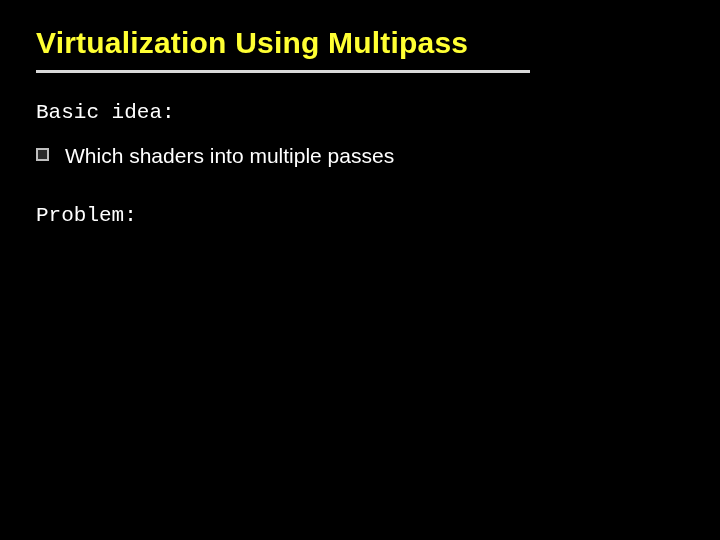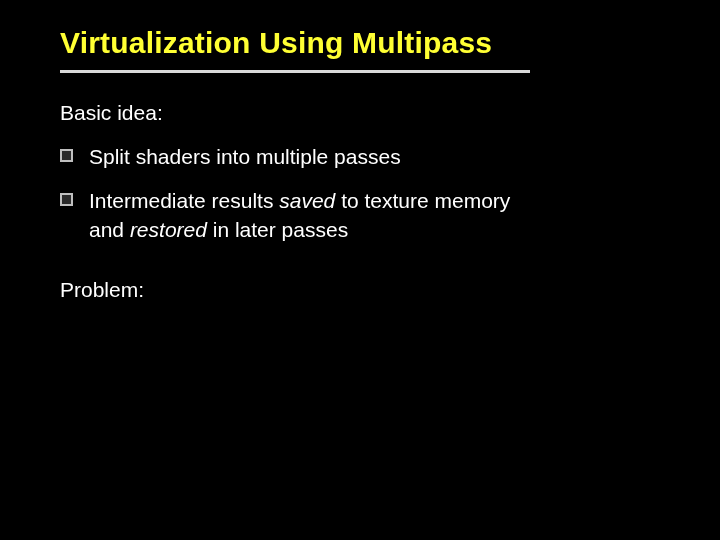--- a/index.html
+++ b/index.html
@@ -10,40 +10,41 @@
     background: #000;
     font-family: Verdana, Tahoma, "Segoe UI", sans-serif;
     overflow: hidden;
   }
   .slide {
     width: 568px;
     height: 540px;
     background: #000;
     color: #fff;
     box-sizing: border-box;
-    padding: 18px 38px 20px 60px;
+    padding: 18px 38px 20px 36px;
     position: relative;
   }
   .title {
     color: #ffff33;
     font-weight: bold;
     font-size: 30px;
     margin: 8px 0 10px 0;
     letter-spacing: 0.2px;
   }
   .rule {
     border: none;
     border-top: 3px solid #d9d9d9;
     margin: 0 0 28px 0;
   }
   .section-heading {
     color: #fff;
     font-size: 21px;
     font-weight: normal;
     margin: 6px 0 18px 0;
+    font-family: Liberation Mono, monospace;
   }
   .bullets {
     list-style: none;
     padding: 0;
     margin: 0 0 34px 0;
   }
   .bullets li {
     display: flex;
     align-items: flex-start;
     margin: 0 0 16px 0;
@@ -72,25 +73,21 @@
 
 <div class="slide">
   <div class="title">Virtualization Using Multipass</div>
   <hr class="rule">
 
   <div>
     <div class="section-heading">Basic idea:</div>
     <ul class="bullets">
       <li>
         <span class="bullet-mark"></span>
-        <span class="bullet-text">Split shaders into multiple passes</span>
-      </li>
-      <li>
-        <span class="bullet-mark"></span>
-        <span class="bullet-text">Intermediate results <em>saved</em> to texture memory and <em>restored</em> in later passes</span>
+        <span class="bullet-text">Which shaders into multiple passes</span>
       </li>
     </ul>
   </div>
 
   <div>
     <div class="section-heading">Problem:</div>
   </div>
 </div>
 
 </body></html>

